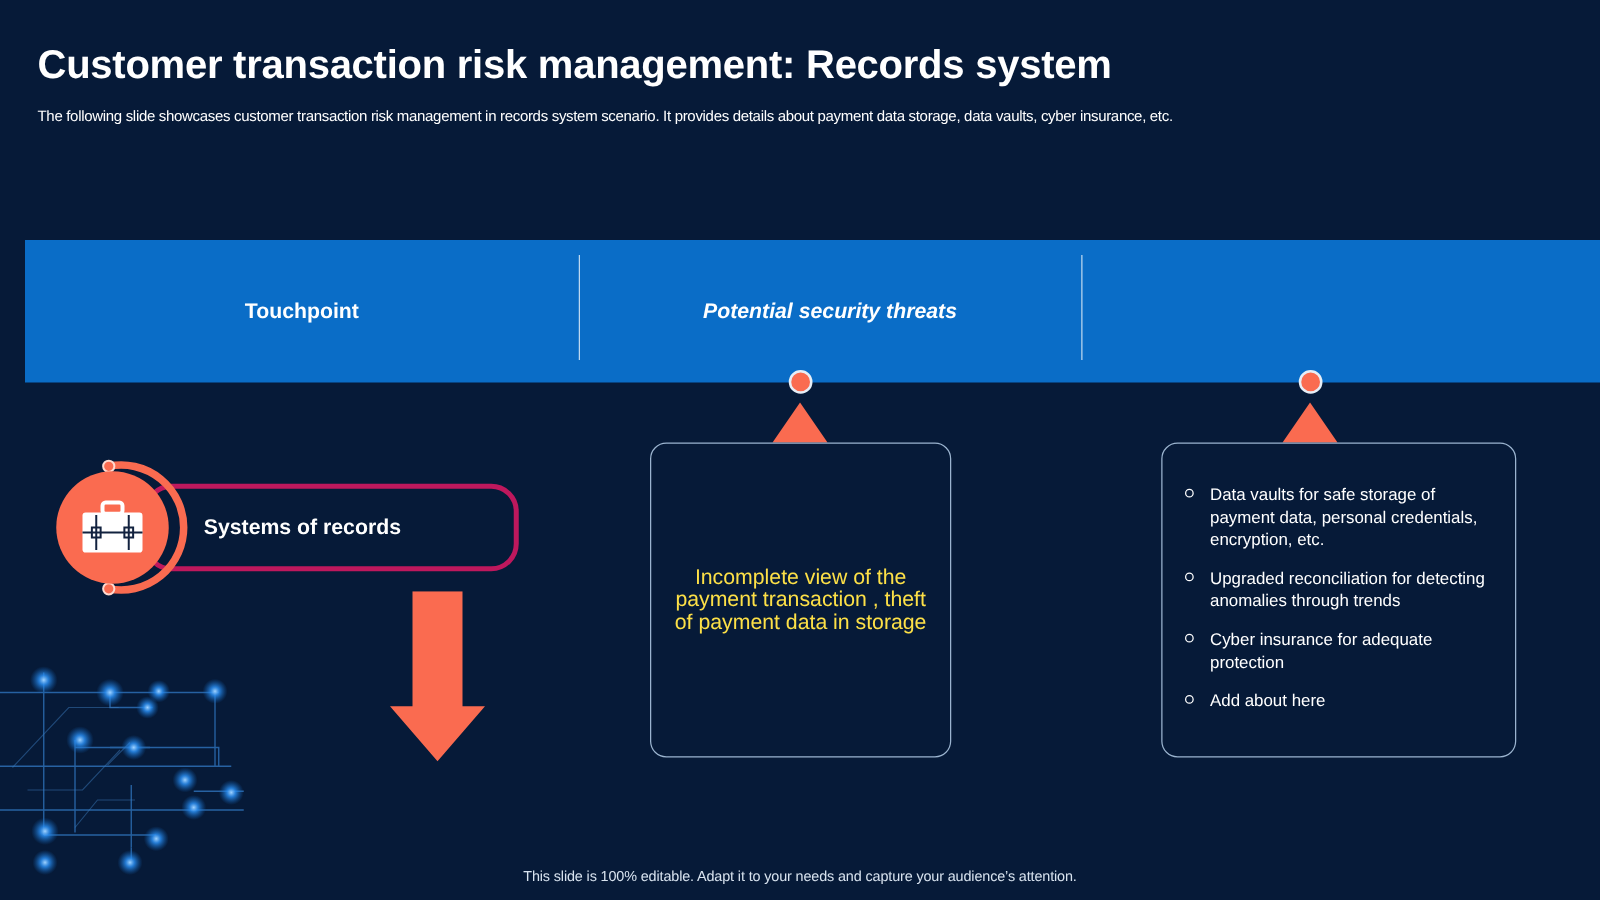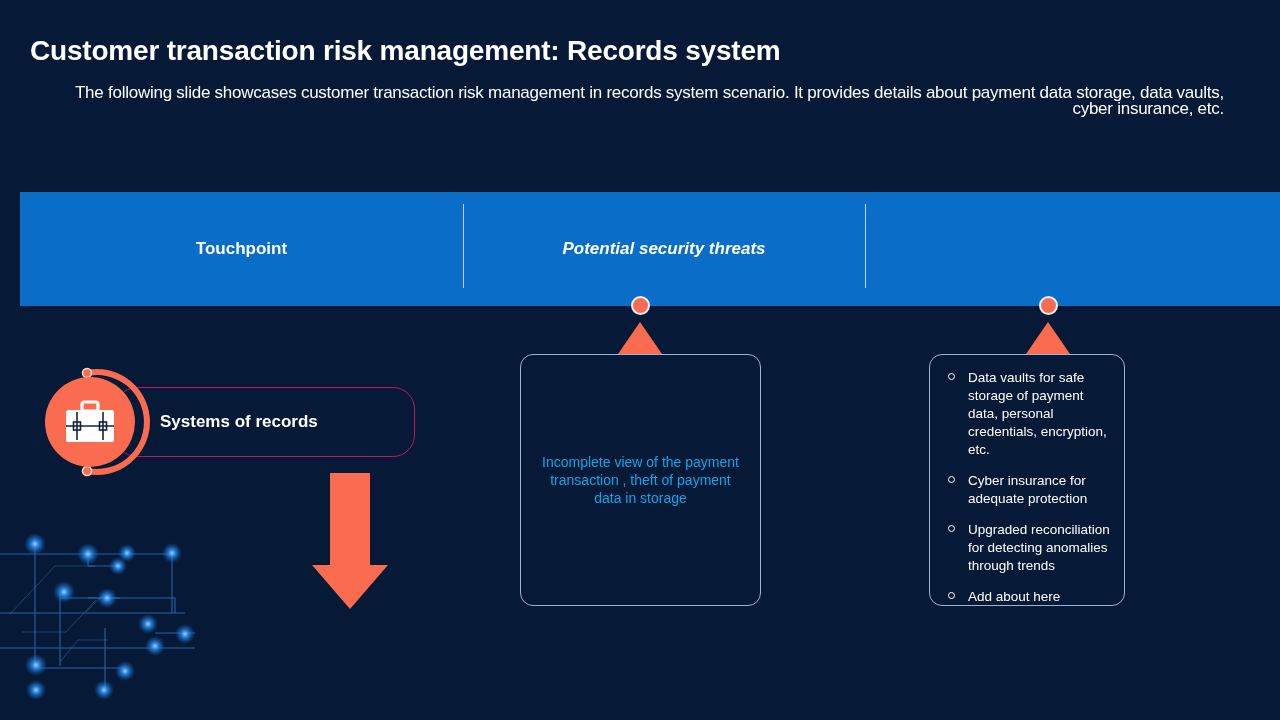--- a/index.html
+++ b/index.html
@@ -7,26 +7,26 @@
     width:1280px;height:720px;overflow:hidden;
     background:#061a38;
     font-family:"Liberation Sans", sans-serif;
     -webkit-font-smoothing:antialiased;
   }
   .slide{position:relative;width:1280px;height:720px;background:#061a38;overflow:hidden;}
 
   
   .title{
     position:absolute;left:30px;top:30px;width:1210px;
-    font-size:28px;font-weight:bold;color:#ffffff;letter-spacing:-0.2px;
+    font-size:32px;font-weight:bold;color:#ffffff;letter-spacing:-0.2px;
     line-height:42px;
   }
   .subtitle{
-    position:absolute;left:44px;top:85px;width:1180px;
-    font-size:17px;color:#ffffff;line-height:16px;letter-spacing:-0.25px;text-align:right;
+    position:absolute;left:30px;top:85px;width:1180px;
+    font-size:12px;color:#ffffff;line-height:16px;letter-spacing:-0.25px;
   }
 
   
   .band{
     position:absolute;left:0;top:192px;width:1280px;height:114px;
     background:#0a6dc7;
     margin-left:20px;
   }
   .band-col{
     position:absolute;top:0;height:114px;
@@ -58,41 +58,41 @@
   .card{
     position:absolute;border:1px solid #9bb4cf;border-radius:13px;
     box-sizing:border-box;background:transparent;
   }
   .card-mid{
     left:520px;top:354px;width:241px;height:252px;
     display:flex;align-items:center;justify-content:center;
     padding:0 18px;
   }
   .card-mid .txt{
-    color:#0ea5e9;font-size:14px;line-height:18px;text-align:center;
+    color:#fde047;font-size:17px;line-height:18px;text-align:center;
   }
   .card-right{
-    left:929px;top:354px;width:196px;height:252px;
-    padding:14px 14px 0 14px;
+    left:929px;top:354px;width:284px;height:252px;
+    padding:32px 14px 0 14px;
   }
   .bullets{list-style:none;margin:0;padding:0;}
   .bullets li{
     position:relative;padding-left:24px;margin-bottom:13px;
     color:#ffffff;font-size:13.5px;line-height:18px;
   }
   .bullets li .bullet-mark{
     position:absolute;left:4px;top:4px;
     width:7px;height:7px;border:1.3px solid #ffffff;border-radius:50%;
     box-sizing:border-box;
   }
 
   
   .pill{
     position:absolute;left:115px;top:387px;width:300px;height:70px;
-    border:1px solid #be185d;border-radius:22px;box-sizing:border-box;
+    border:4px solid #be185d;border-radius:22px;box-sizing:border-box;
     display:flex;align-items:center;
     padding-left:44px;
   }
   .pill .label{color:#ffffff;font-size:17px;font-weight:bold;}
 
   .arc-wrap{position:absolute;left:40px;top:360px;width:120px;height:124px;}
   .icon-circle{
     position:absolute;left:5px;top:17px;width:90px;height:90px;border-radius:50%;
     background:#fa6b50;display:flex;align-items:center;justify-content:center;
   }
@@ -167,25 +167,25 @@
   </div>
 
   <div class="card card-right">
     <ul class="bullets">
       <li>
         <span class="bullet-mark"></span>
         <span>Data vaults for safe storage of payment data, personal credentials, encryption, etc.</span>
       </li>
       <li>
         <span class="bullet-mark"></span>
+        <span>Upgraded reconciliation for detecting anomalies through trends</span>
+      </li>
+      <li>
+        <span class="bullet-mark"></span>
         <span>Cyber insurance for adequate protection</span>
-      </li>
-      <li>
-        <span class="bullet-mark"></span>
-        <span>Upgraded reconciliation for detecting anomalies through trends</span>
       </li>
       <li>
         <span class="bullet-mark"></span>
         <span>Add about here</span>
       </li>
     </ul>
   </div>
 
   <svg class="circuit" viewBox="0 0 210 192">
     <defs>
@@ -227,14 +227,15 @@
       <circle cx="148" cy="96" r="10" fill="url(#glow)"></circle>
       <circle cx="185" cy="106" r="10" fill="url(#glow)"></circle>
       <circle cx="155" cy="118" r="10" fill="url(#glow)"></circle>
       <circle cx="36" cy="137" r="11" fill="url(#glow)"></circle>
       <circle cx="125" cy="143" r="10" fill="url(#glow)"></circle>
       <circle cx="36" cy="162" r="10" fill="url(#glow)"></circle>
       <circle cx="104" cy="162" r="10" fill="url(#glow)"></circle>
     </g>
   </svg>
 
+  <div class="footer">This slide is 100% editable. Adapt it to your needs and capture your audience’s attention.</div>
 
 </div>
 
 </body></html>

